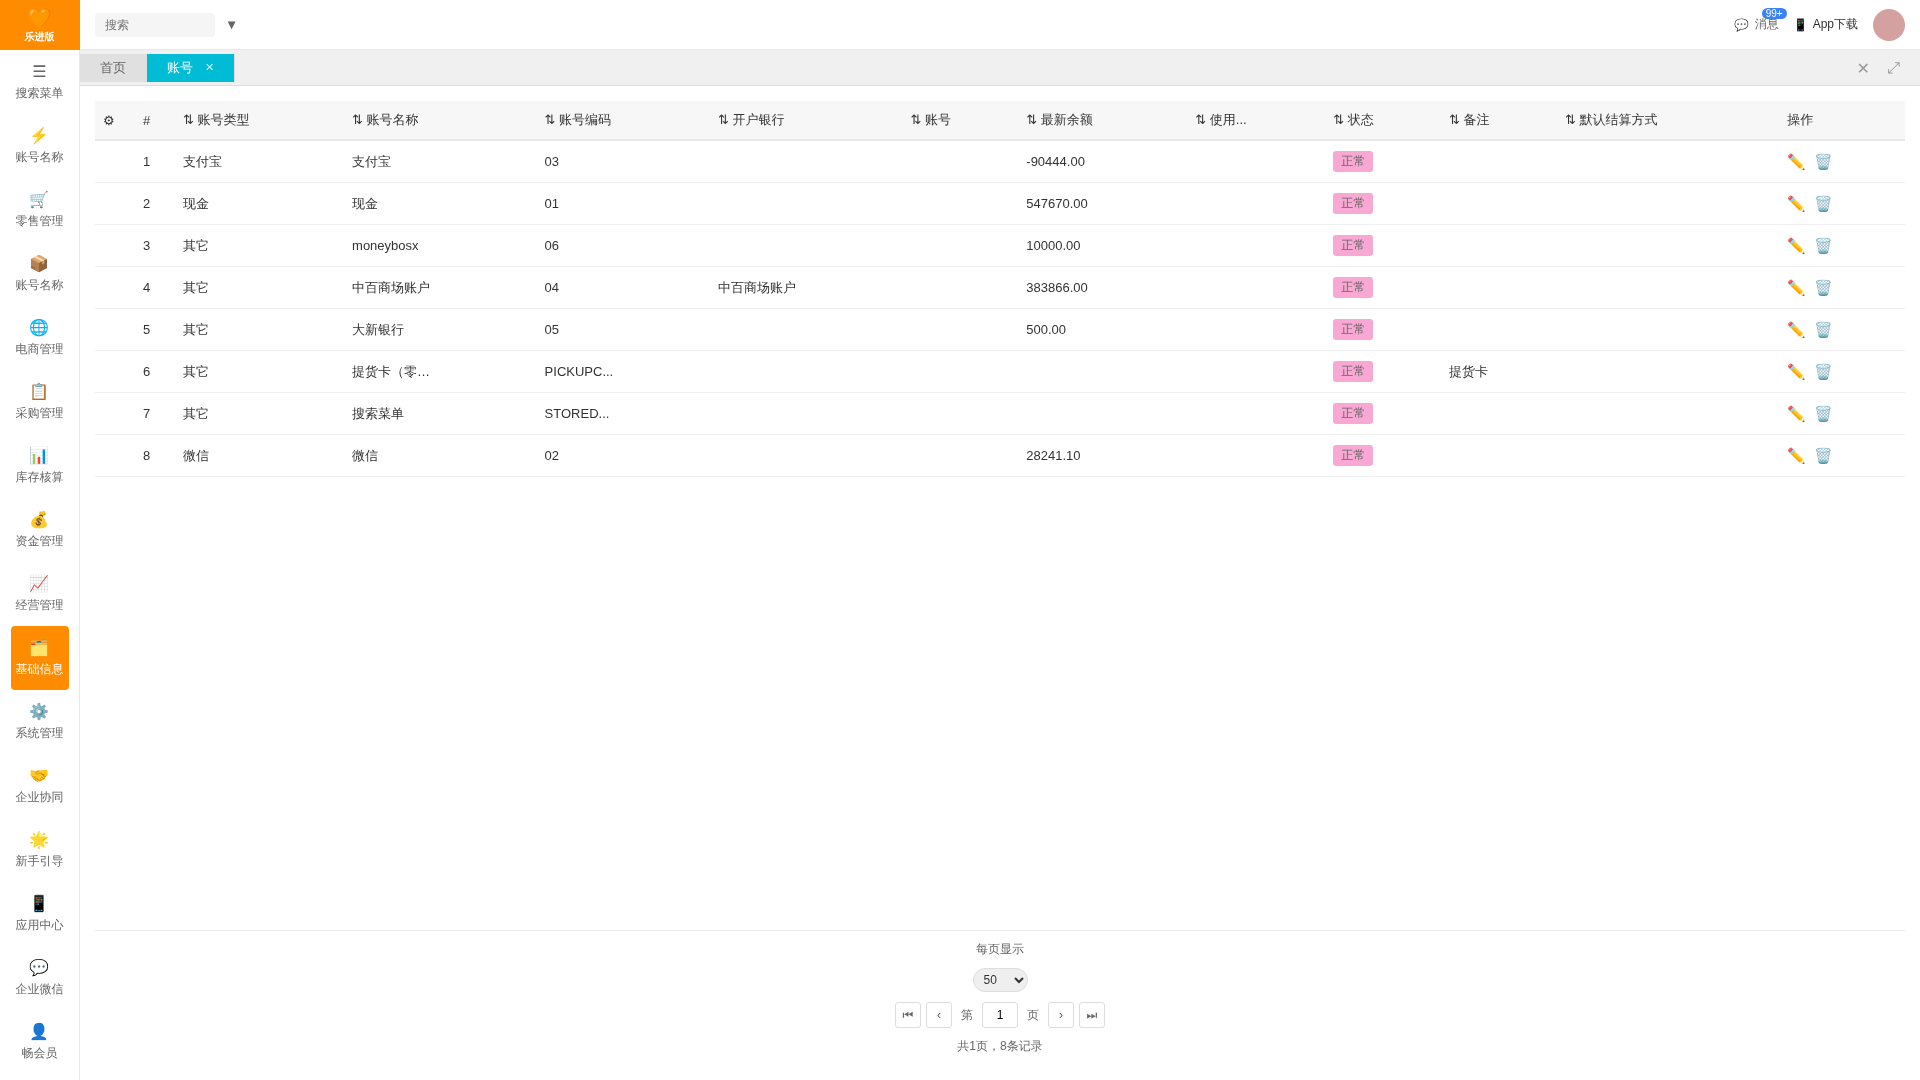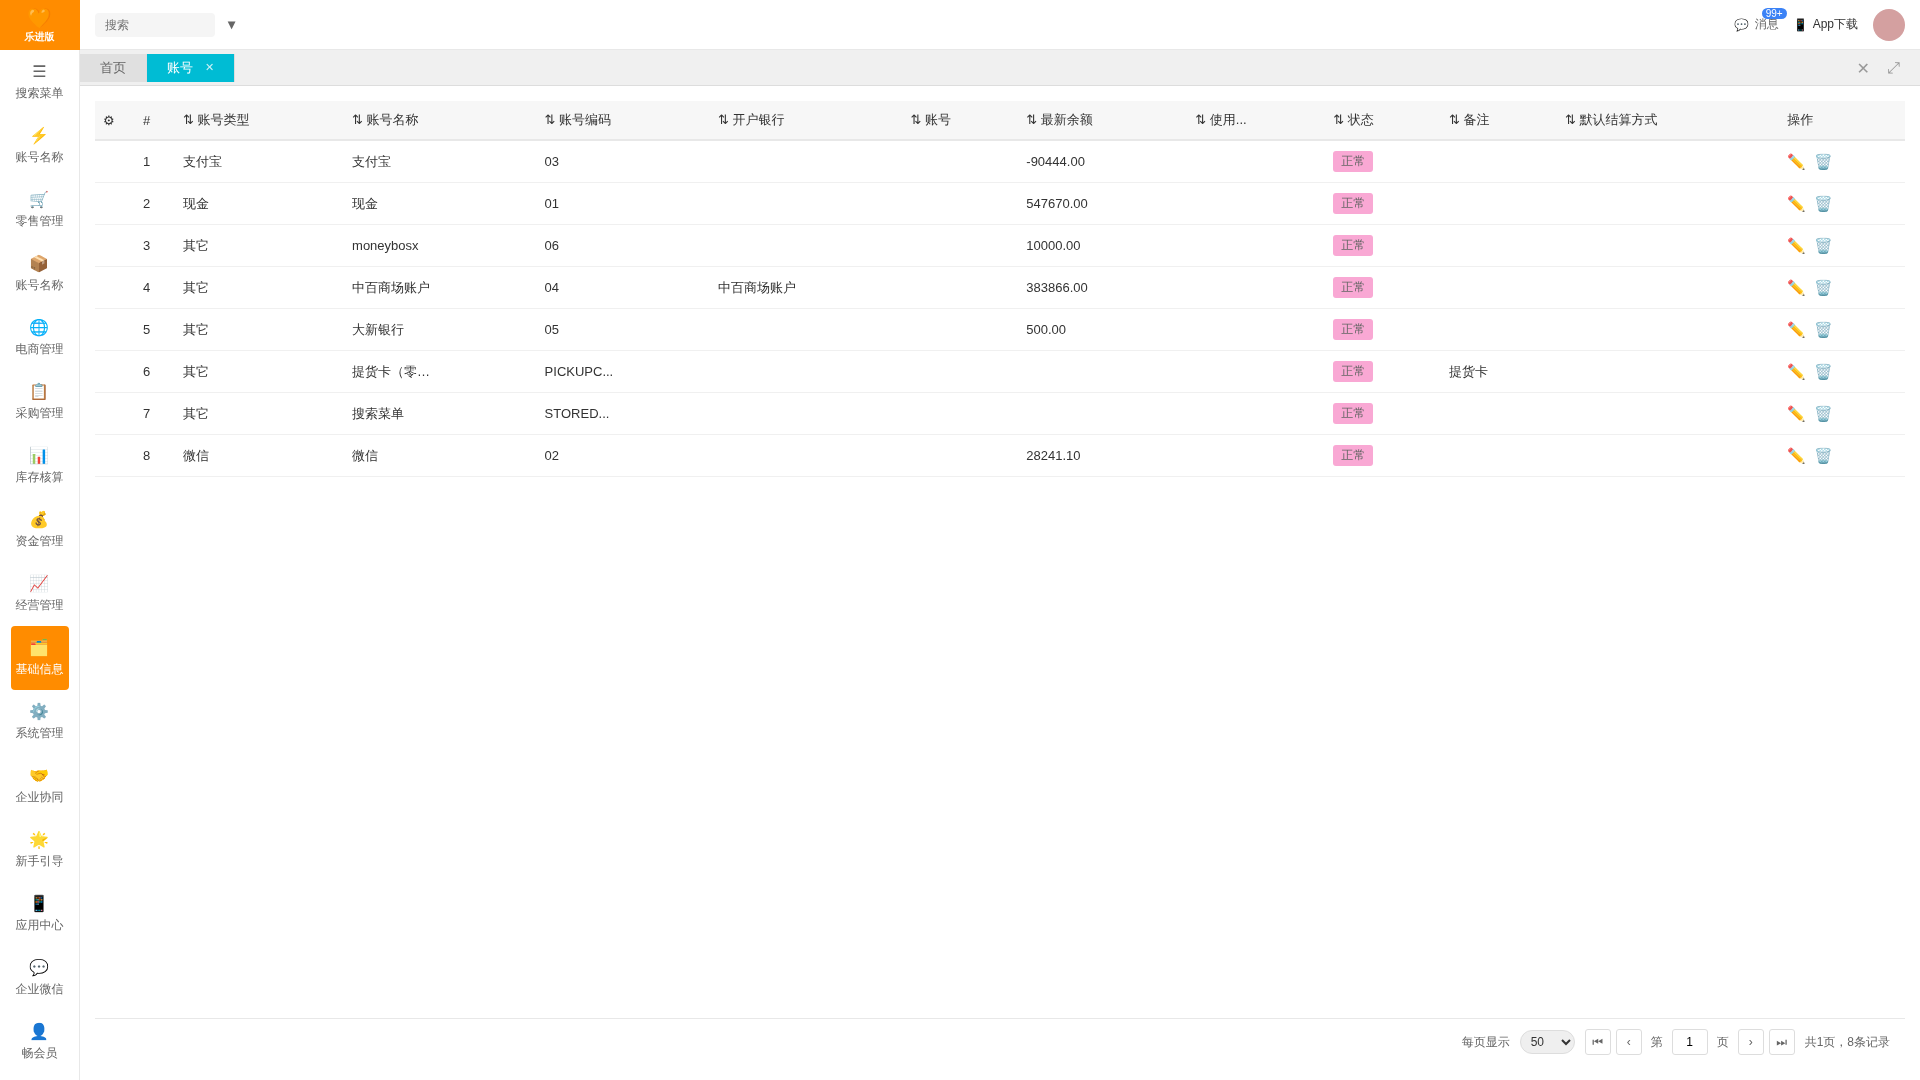--- a/index.html
+++ b/index.html
@@ -53,21 +53,21 @@
     table { width: 100%; border-collapse: collapse; font-size: 13px; }
     thead tr { background: #f7f7f7; border-bottom: 1px solid #e8e8e8; }
     thead th { padding: 10px 8px; text-align: left; color: #333; font-weight: normal; border-bottom: 2px solid #e8e8e8; white-space: nowrap; }
     tbody tr { border-bottom: 1px solid #f0f0f0; }
     tbody td { padding: 10px 8px; color: #333; vertical-align: middle; }
     .status-badge { display: inline-block; background: #f9a8d4; color: #666; border-radius: 3px; padding: 2px 8px; font-size: 12px; }
     .action-btns { display: flex; align-items: center; gap: 8px; }
     .action-btn { color: #999; cursor: pointer; font-size: 15px; }
 
     
-    .footer { border-top: 1px solid #e8e8e8; padding: 10px 15px; display: flex; align-items: center; justify-content: flex-end; gap: 10px; background: #fff; }
+    .footer { border-top: 1px solid #e8e8e8; padding: 10px 15px; display: flex; align-items: center; justify-content: flex-end; gap: 10px; background: #fff; flex-direction: column; }
     .page-size-label { color: #666; font-size: 12px; }
     .page-size-select { border: 1px solid #ddd; border-radius: 12px; padding: 3px 6px; font-size: 12px; color: #333; }
     .page-nav { display: flex; align-items: center; gap: 5px; }
     .page-btn { border: 1px solid #ddd; border-radius: 3px; width: 26px; height: 26px; display: flex; align-items: center; justify-content: center; cursor: pointer; color: #666; font-size: 12px; background: #fff; }
     .page-num-input { border: 1px solid #ddd; border-radius: 3px; width: 36px; height: 26px; text-align: center; font-size: 12px; }
     .total-text { color: #666; font-size: 12px; }
   </style>
 </head>
 <body>
 

